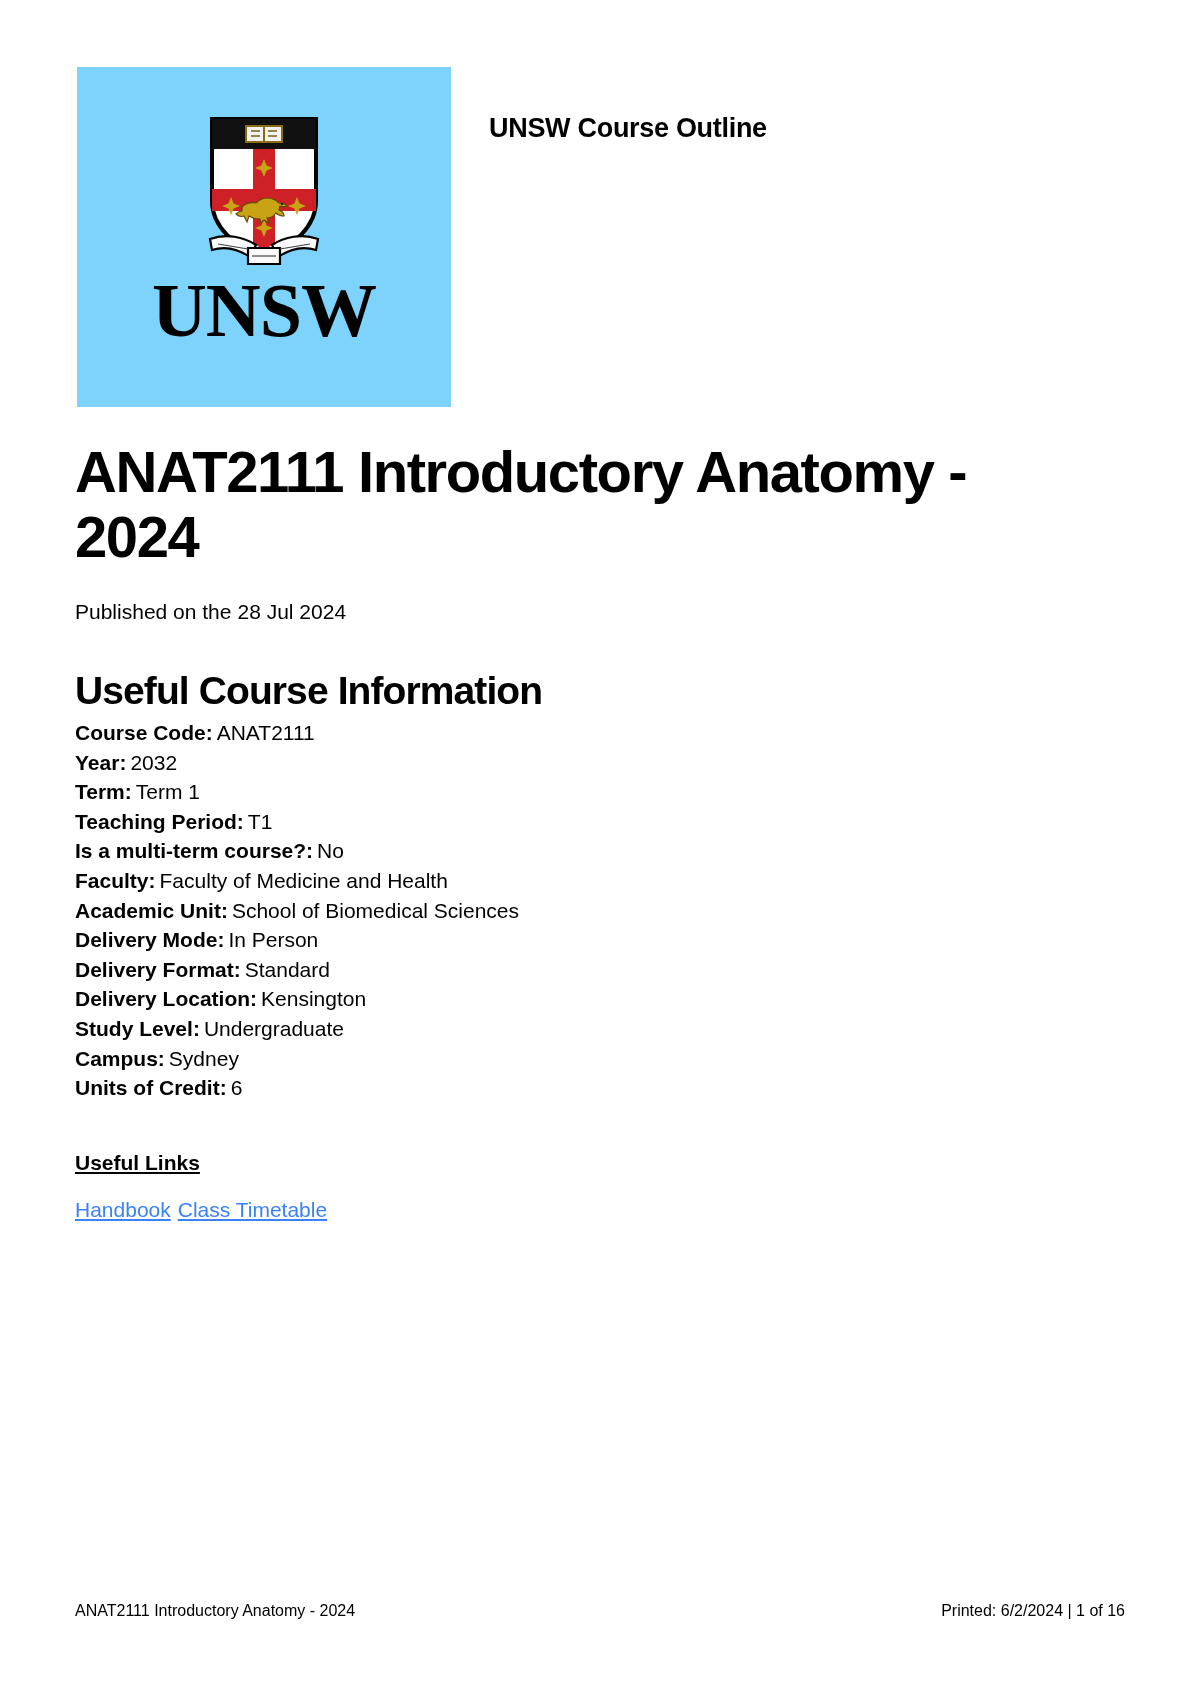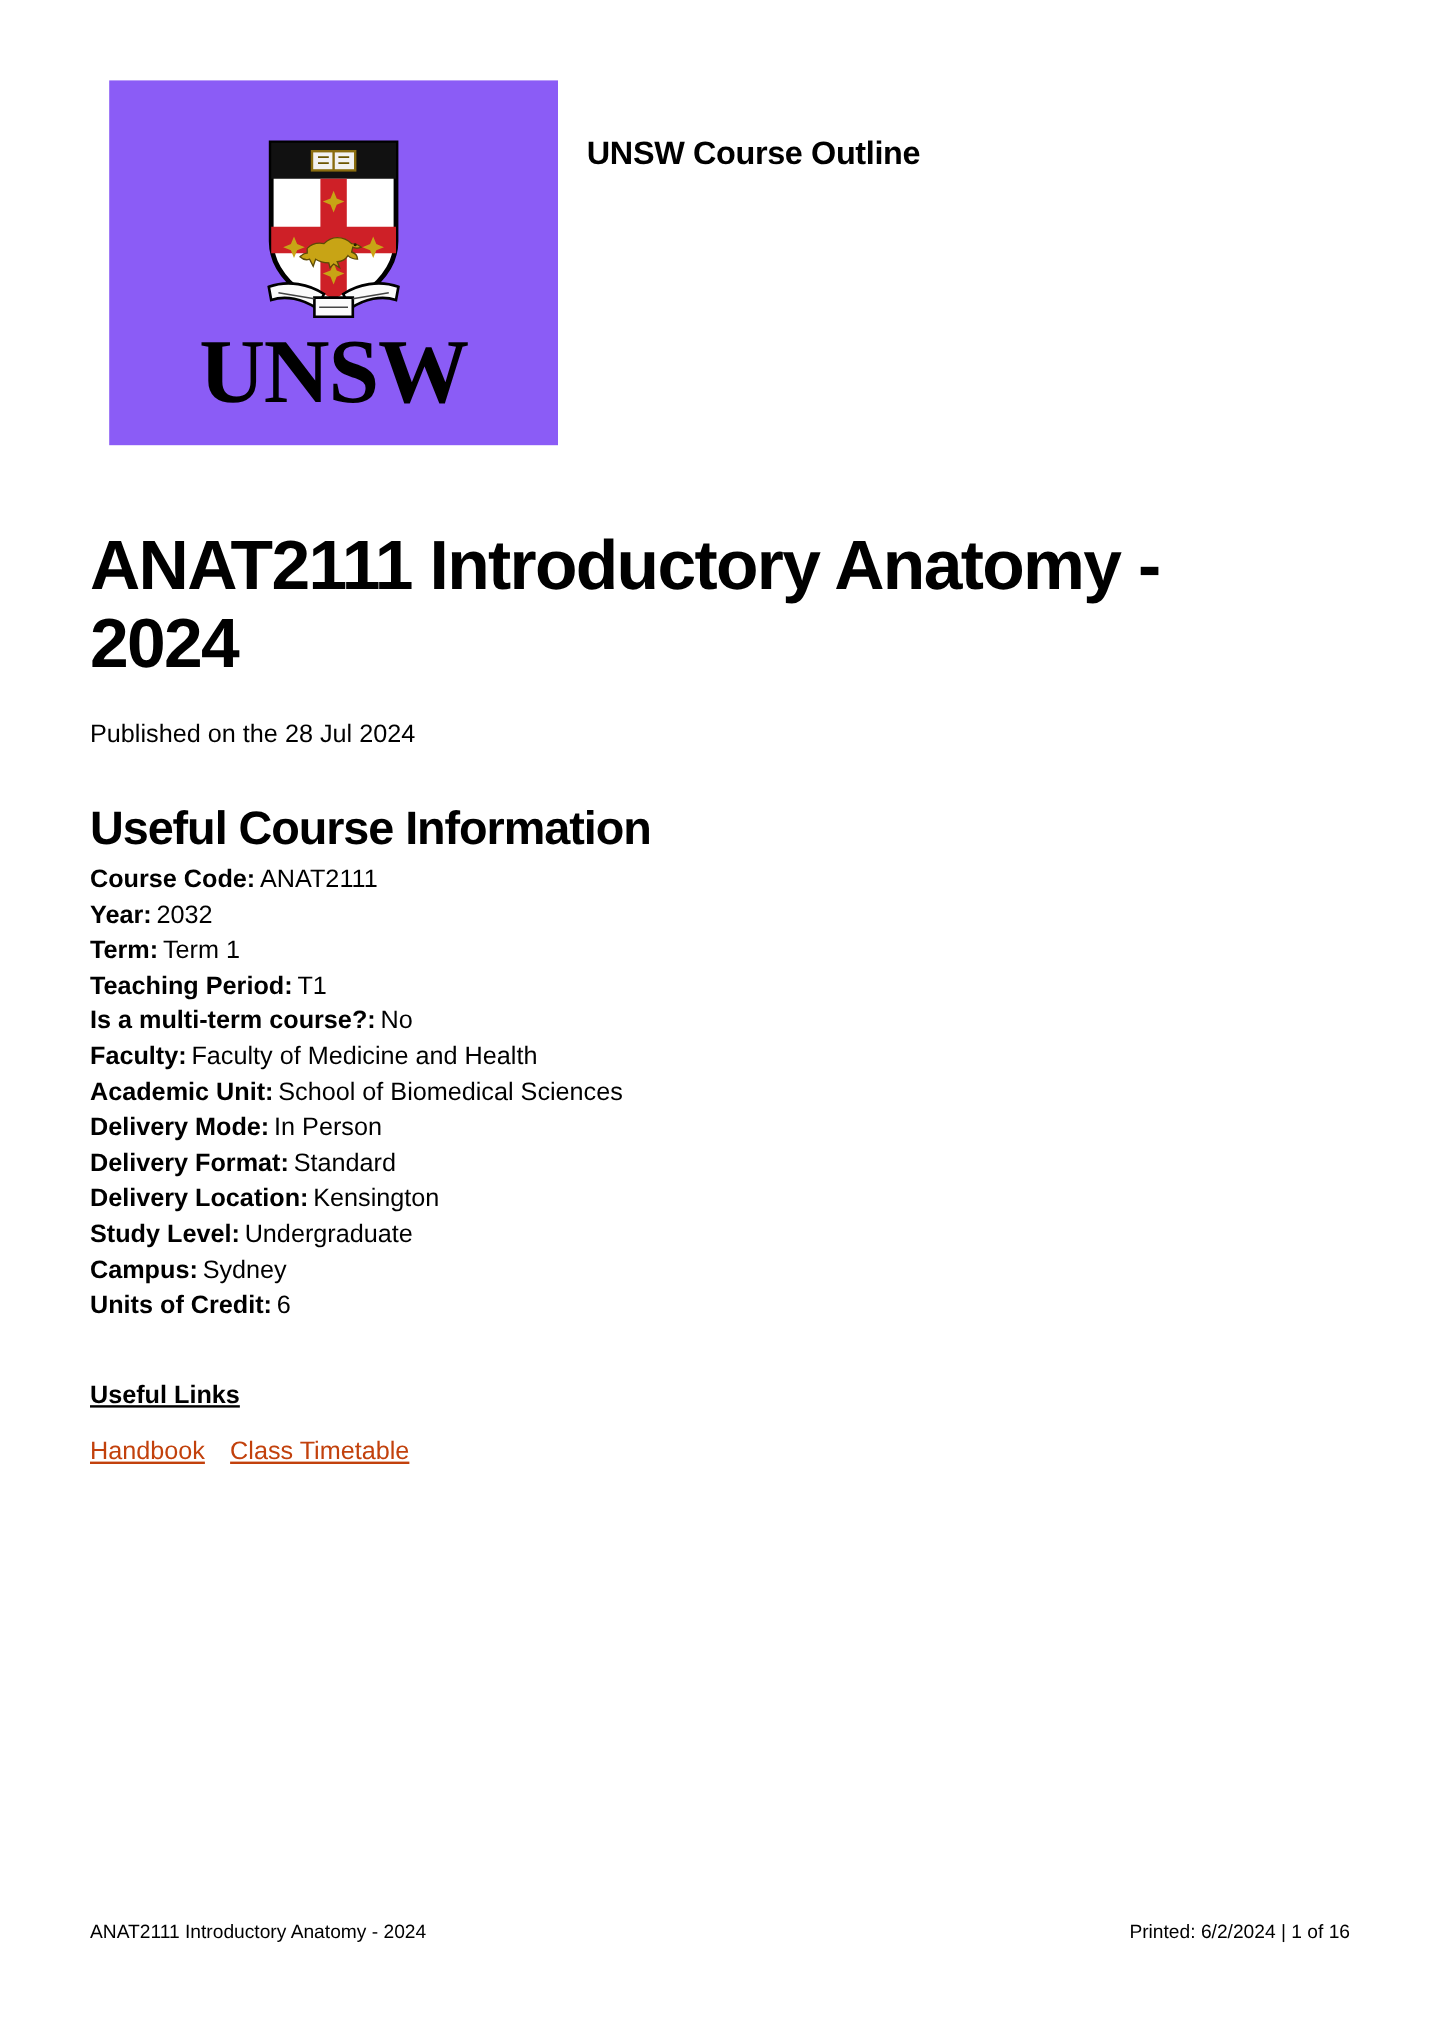--- a/index.html
+++ b/index.html
@@ -26,25 +26,25 @@
   .header-zone {
     position: absolute;
     left: 75px;
     top: 67px;
     width: 1045px;
     height: 340px;
   }
 
   .logo-block {
     position: absolute;
-    left: 16px;
+    left: 2px;
     top: 0;
     width: 374px;
-    height: 304px;
-    background: #8b5cf6;
+    height: 340px;
+    background: #7dd3fc;
   }
 
   .crest {
     position: absolute;
     left: 50%;
     top: 48px;
     transform: translateX(-50%);
     width: 120px;
     height: 152px;
   }
@@ -133,25 +133,25 @@
     display: inline-block;
     color: #000000;
   }
 
   .links-row {
     margin-top: 21px;
     font-size: 21px;
     line-height: 1.3;
   }
   .doc-link {
-    color: #c2410c;
+    color: #3b82f6;
     text-decoration: underline;
     cursor: pointer;
   }
-  .doc-link + .doc-link { margin-left: 21px; text-align: center; }
+  .doc-link + .doc-link { margin-left: 7px; text-align: center; }
 
   
   .footer {
     position: absolute;
     left: 75px;
     right: 75px;
     bottom: 76px;
     display: flex;
     justify-content: space-between;
     align-items: baseline;

